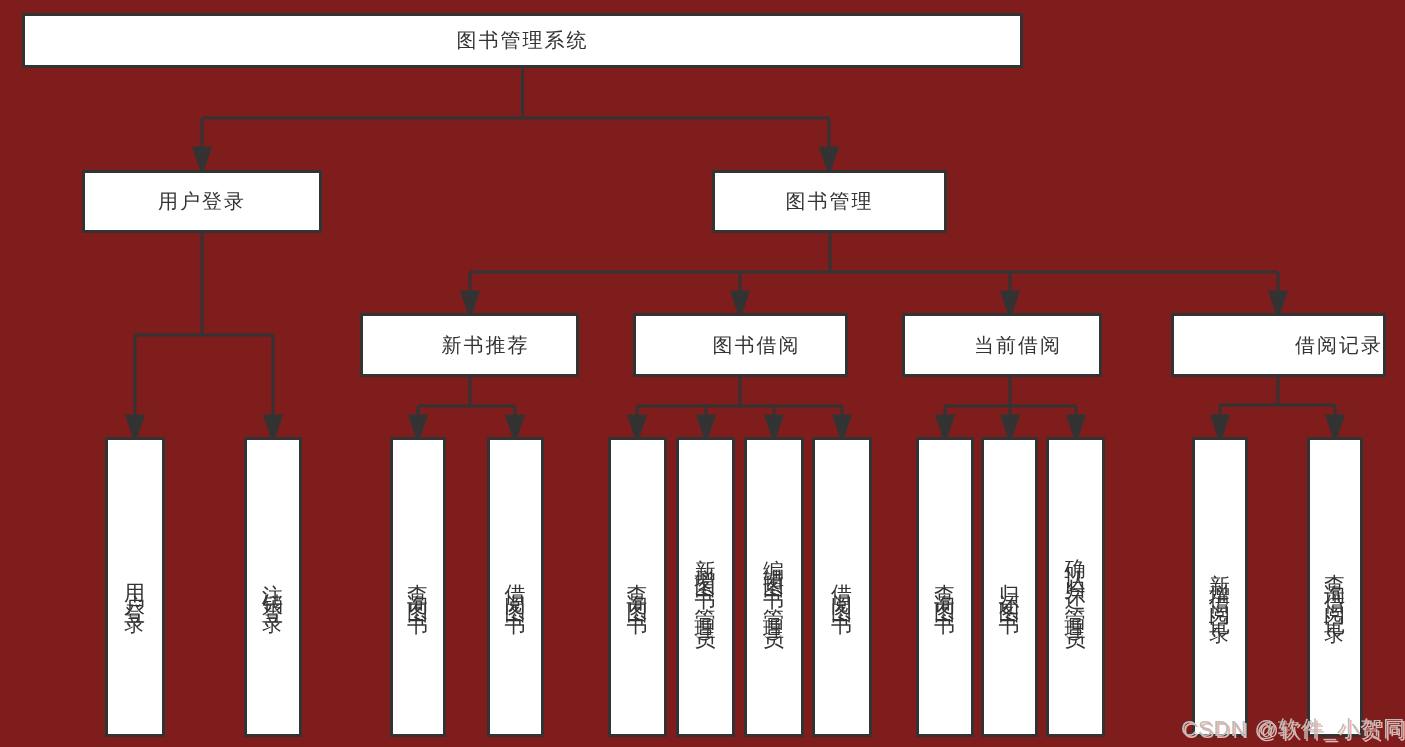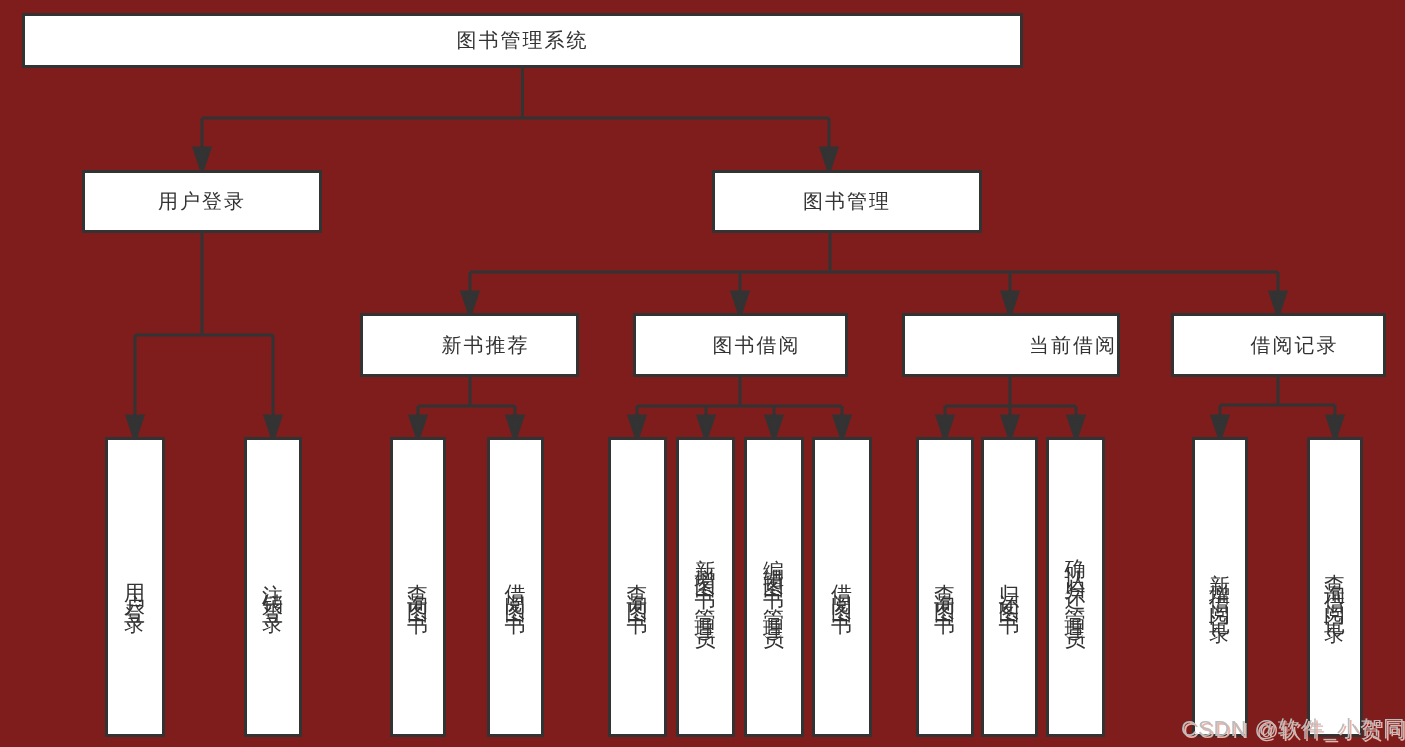--- a/index.html
+++ b/index.html
@@ -117,34 +117,34 @@
     </g>
   </svg>
 
   <div class="node root-box h-label">
     <span>图书管理系统</span>
   </div>
 
   <div class="node lvl2 h-label" style="left:82px; width:240px;">
     <span>用户登录</span>
   </div>
-  <div class="node lvl2 h-label" style="left:712px; width:270px;">
+  <div class="node lvl2 h-label" style="left:712px; width:235px;">
     <span>图书管理</span>
   </div>
 
   <div class="node lvl3 h-label" style="left:360px; width:219px;">
     <span>新书推荐</span>
   </div>
   <div class="node lvl3 h-label" style="left:633px; width:215px;">
     <span>图书借阅</span>
   </div>
-  <div class="node lvl3 h-label" style="left:902px; width:218px;justify-content:flex-end;">
+  <div class="node lvl3 h-label" style="left:902px; width:200px;">
     <span>当前借阅</span>
   </div>
-  <div class="node lvl3 h-label" style="left:1171px; width:215px;">
+  <div class="node lvl3 h-label" style="left:1171px; width:215px;justify-content:flex-end;">
     <span>借阅记录</span>
   </div>
 
   <div class="node leaf" style="left:105px; width:60px;">
     <span>用户登录</span>
   </div>
   <div class="node leaf" style="left:244px; width:58px;">
     <span>注销登录</span>
   </div>
 

